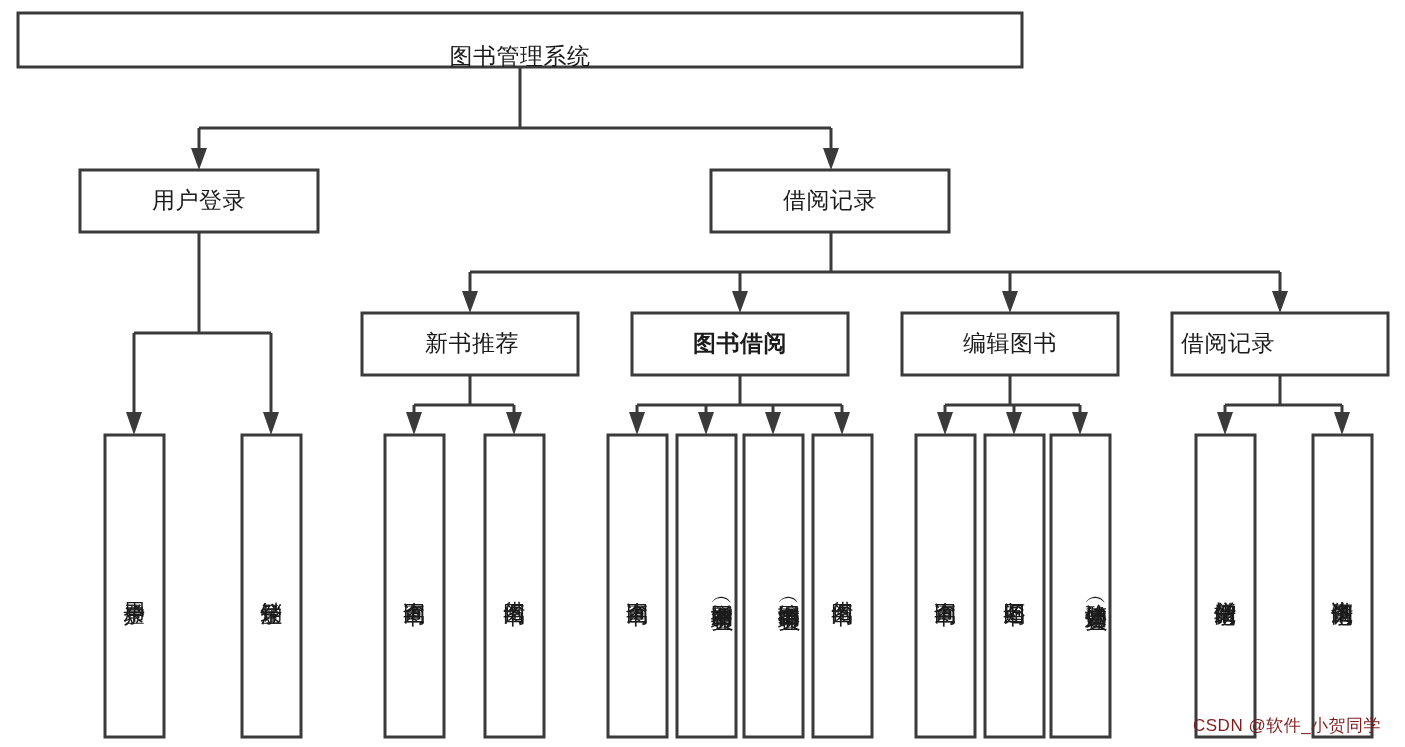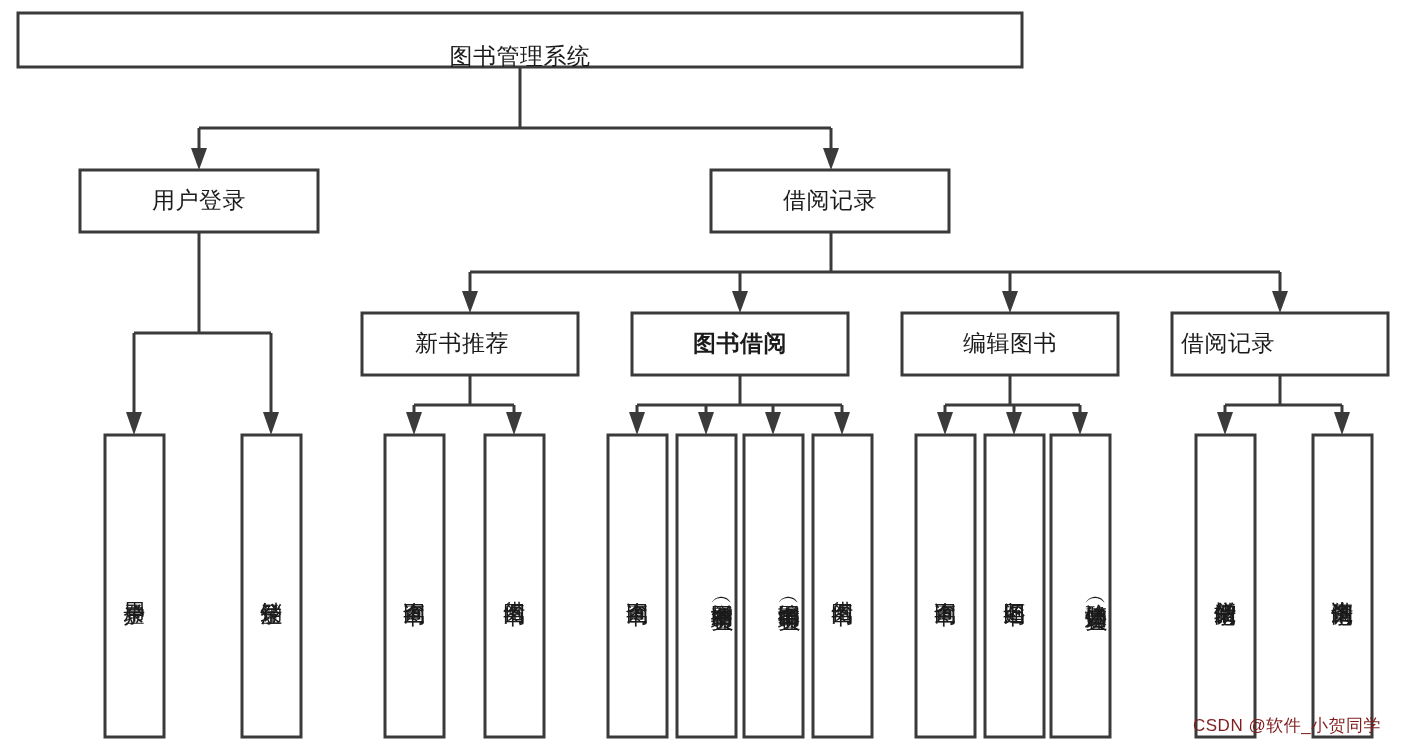--- a/index.html
+++ b/index.html
@@ -179,21 +179,21 @@
 
     <rect class="node-box" x="1196" y="435" width="59" height="302"></rect>
     <rect class="node-box" x="1313" y="435" width="59" height="302"></rect>
   </svg>
 
   <div class="node-label-h" style="left:18px; top:30px; width:1004px; height:54px;">图书管理系统</div>
 
   <div class="node-label-h" style="left:80px; top:170px; width:238px; height:62px;">用户登录</div>
   <div class="node-label-h" style="left:711px; top:170px; width:238px; height:62px;">借阅记录</div>
 
-  <div class="node-label-h" style="left:354px; top:313px; width:216px; height:62px;">新书推荐</div>
+  <div class="node-label-h" style="left:364px; top:313px; width:216px; height:62px;">新书推荐</div>
   <div class="node-label-h" style="left:632px; top:313px; width:216px; height:62px;font-weight:bold;">图书借阅</div>
   <div class="node-label-h" style="left:902px; top:313px; width:216px; height:62px;">编辑图书</div>
   <div class="node-label-h" style="left:1120px; top:313px; width:216px; height:62px;">借阅记录</div>
 
   <div class="node-label-v" style="left:105px; top:435px; width:59px; height:302px;">用户登录</div>
   <div class="node-label-v" style="left:242px; top:435px; width:59px; height:302px;">注销登录</div>
 
   <div class="node-label-v" style="left:385px; top:435px; width:59px; height:302px;">查询图书</div>
   <div class="node-label-v" style="left:485px; top:435px; width:59px; height:302px;">借阅图书</div>
 

